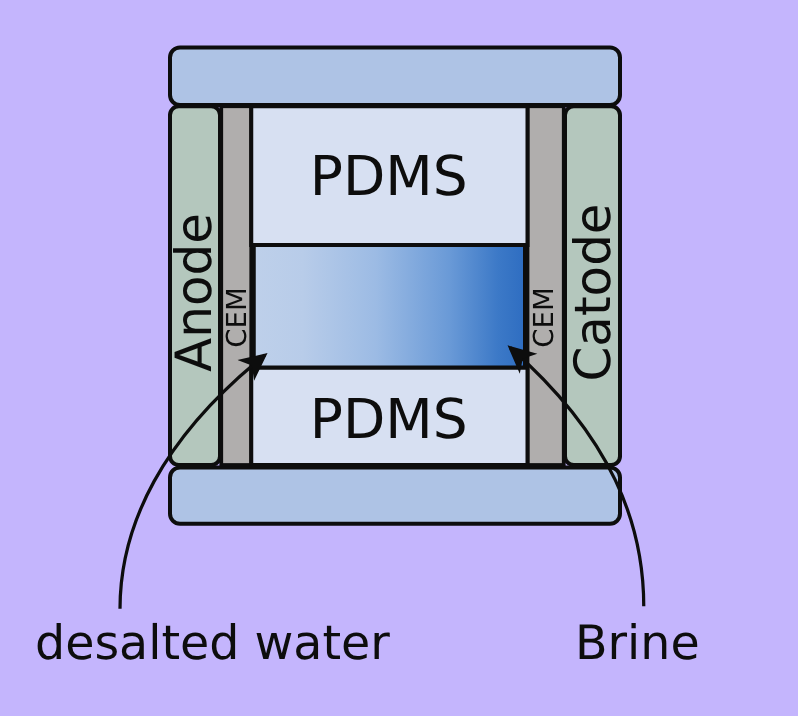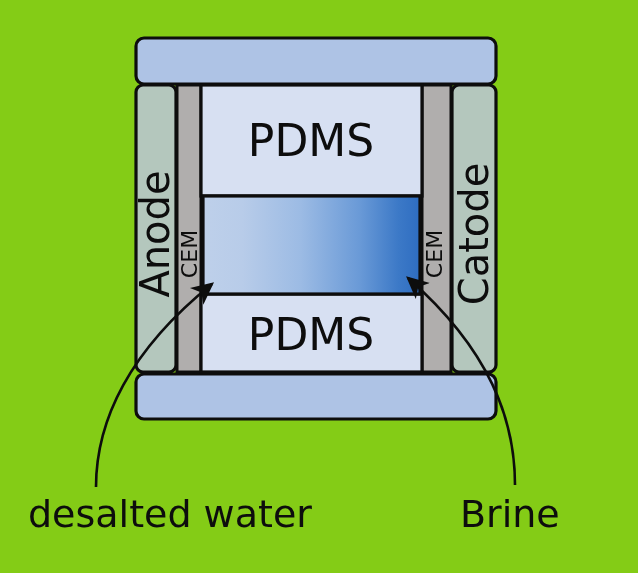--- a/index.html
+++ b/index.html
@@ -8,21 +8,21 @@
     padding: 0;
     background: #ffffff;
   }
   body {
     font-family: "DejaVu Sans", sans-serif;
   }
   #stage {
     position: relative;
     width: 638px;
     height: 573px;
-    background: #84cc16;
+    background: #c4b5fd;
     overflow: hidden;
   }
   #diagram-svg {
     position: absolute;
     left: 0;
     top: 0;
     width: 638px;
     height: 573px;
     display: block;
   }

